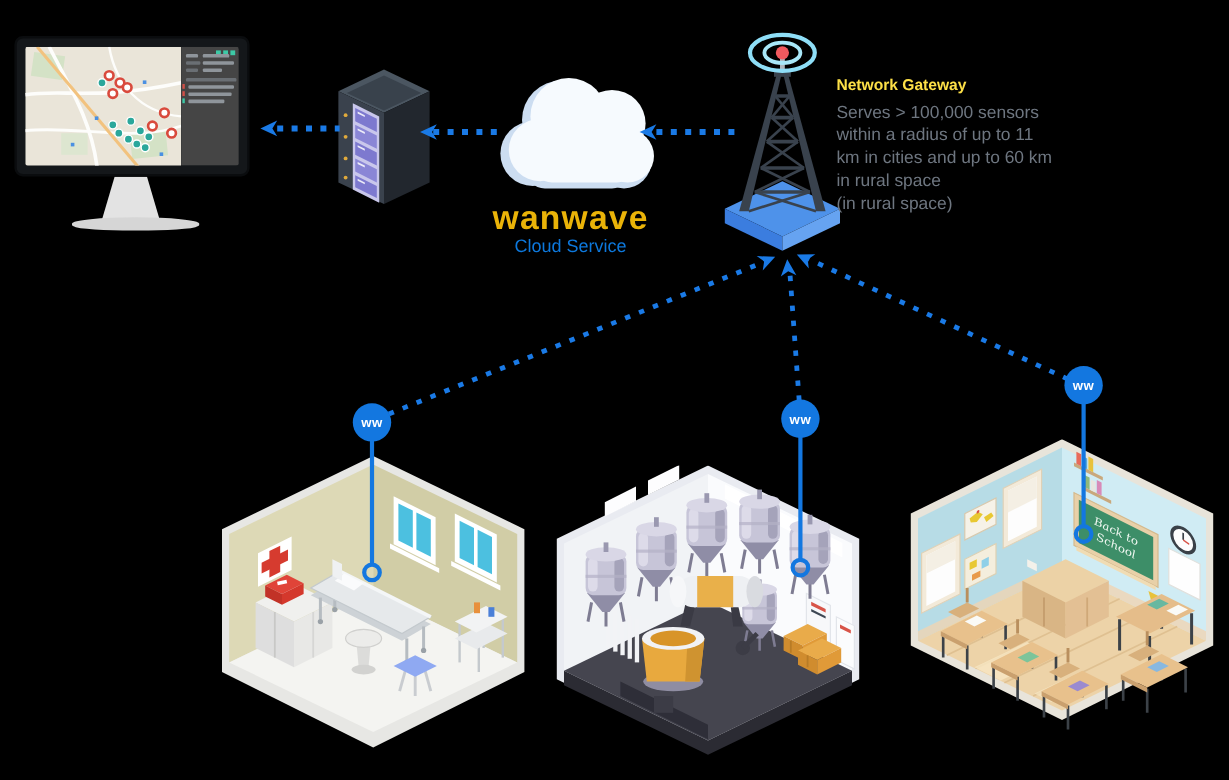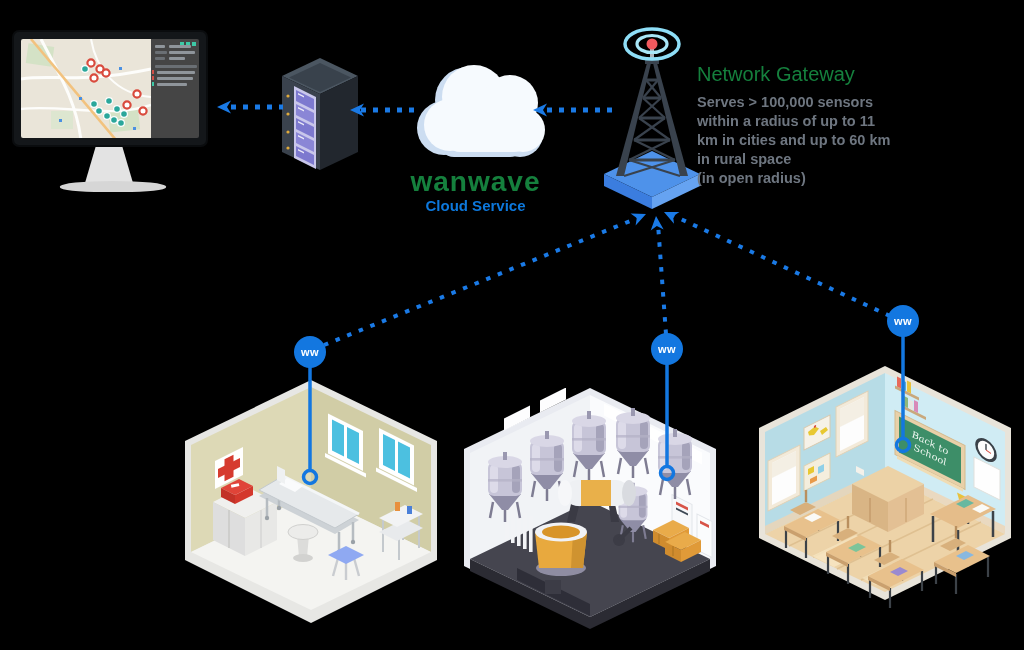--- a/index.html
+++ b/index.html
@@ -13,28 +13,28 @@
   #monitor .panel{flex:1;background:#454545;position:relative;}
   .panel-btns{position:absolute;top:3px;right:3px;display:flex;gap:2px;}
   .panel-btns i{width:4px;height:4px;background:#3dc9a6;display:block;}
   .panel-bar{position:absolute;height:3px;background:#8f959b;border-radius:1px;}
   .panel-bar.dim{background:#6a6f74;}
   .panel-tick{position:absolute;width:2px;height:4px;}
   #stand-neck{left:85px;top:147px;width:48px;height:36px;background:#e3e3e3;
               clip-path:polygon(22% 0,78% 0,100% 100%,0 100%);z-index:1;}
   #stand-base{left:60px;top:181px;width:106px;height:11px;background:#d6d6d6;border-radius:50% 50% 40% 40%;z-index:1;}
   
-  #brand{left:393px;top:166px;width:165px;text-align:center;color:#15803d;font-weight:bold;
+  #brand{left:393px;top:166px;width:165px;text-align:center;color:#eab308;font-weight:bold;
          font-size:28px;letter-spacing:1px;z-index:2;}
-  #cloud-sub{left:393px;top:197px;width:165px;text-align:center;color:#0d78dc;font-weight:bold;
+  #cloud-sub{left:393px;top:197px;width:165px;text-align:center;color:#0d78dc;font-weight:normal;
              font-size:15px;z-index:2;}
   
   #gw-text{left:697px;top:63px;width:220px;z-index:2;}
-  #gw-title{color:#15803d;font-weight:normal;font-size:20px;margin-bottom:7px;}
-  .gw-line{color:#6e7680;font-weight:bold;font-size:14.5px;line-height:19px;}
+  #gw-title{color:#fde047;font-weight:bold;font-size:13px;margin-bottom:7px;}
+  .gw-line{color:#6e7680;font-weight:normal;font-size:14.5px;line-height:19px;}
   svg{display:block;}
   .lay{position:absolute;}
 </style>
 </head>
 <body>
 
 <div id="stage">
 
   <div class="abs" id="stand-neck"></div>
   <div class="abs" id="stand-base"></div>
@@ -183,21 +183,21 @@
     </g>
     <circle cx="57" cy="26" r="5.5" fill="#f0595e"></circle>
   </svg>
 
   <div class="abs" id="gw-text">
     <div id="gw-title">Network Gateway</div>
     <div class="gw-line">Serves &gt; 100,000 sensors</div>
     <div class="gw-line">within a radius of up to 11</div>
     <div class="gw-line">km in cities and up to 60 km</div>
     <div class="gw-line">in rural space</div>
-    <div class="gw-line">(in open radius)</div>
+    <div class="gw-line">(in rural space)</div>
   </div>
 
   <svg class="lay" style="left:183px;top:380px;z-index:1;" width="260" height="250" viewBox="0 0 260 250">
     <polygon points="128,0 254,61 254,180 128,243 2,180 2,61" fill="#e7e7e4"></polygon>
     <polygon points="128,7 8,65 8,172 128,114" fill="#ddd9b6"></polygon>
     <polygon points="128,7 248,65 248,172 128,114" fill="#d1cda6"></polygon>
     <polygon points="128,114 8,172 128,230 248,172" fill="#f4f4f1"></polygon>
     <g transform="skewY(-26.565)">
       <rect x="32" y="97" width="28" height="28" fill="#ffffff"></rect>
       <rect x="35" y="106.5" width="22" height="9" fill="#d63b2f"></rect>

